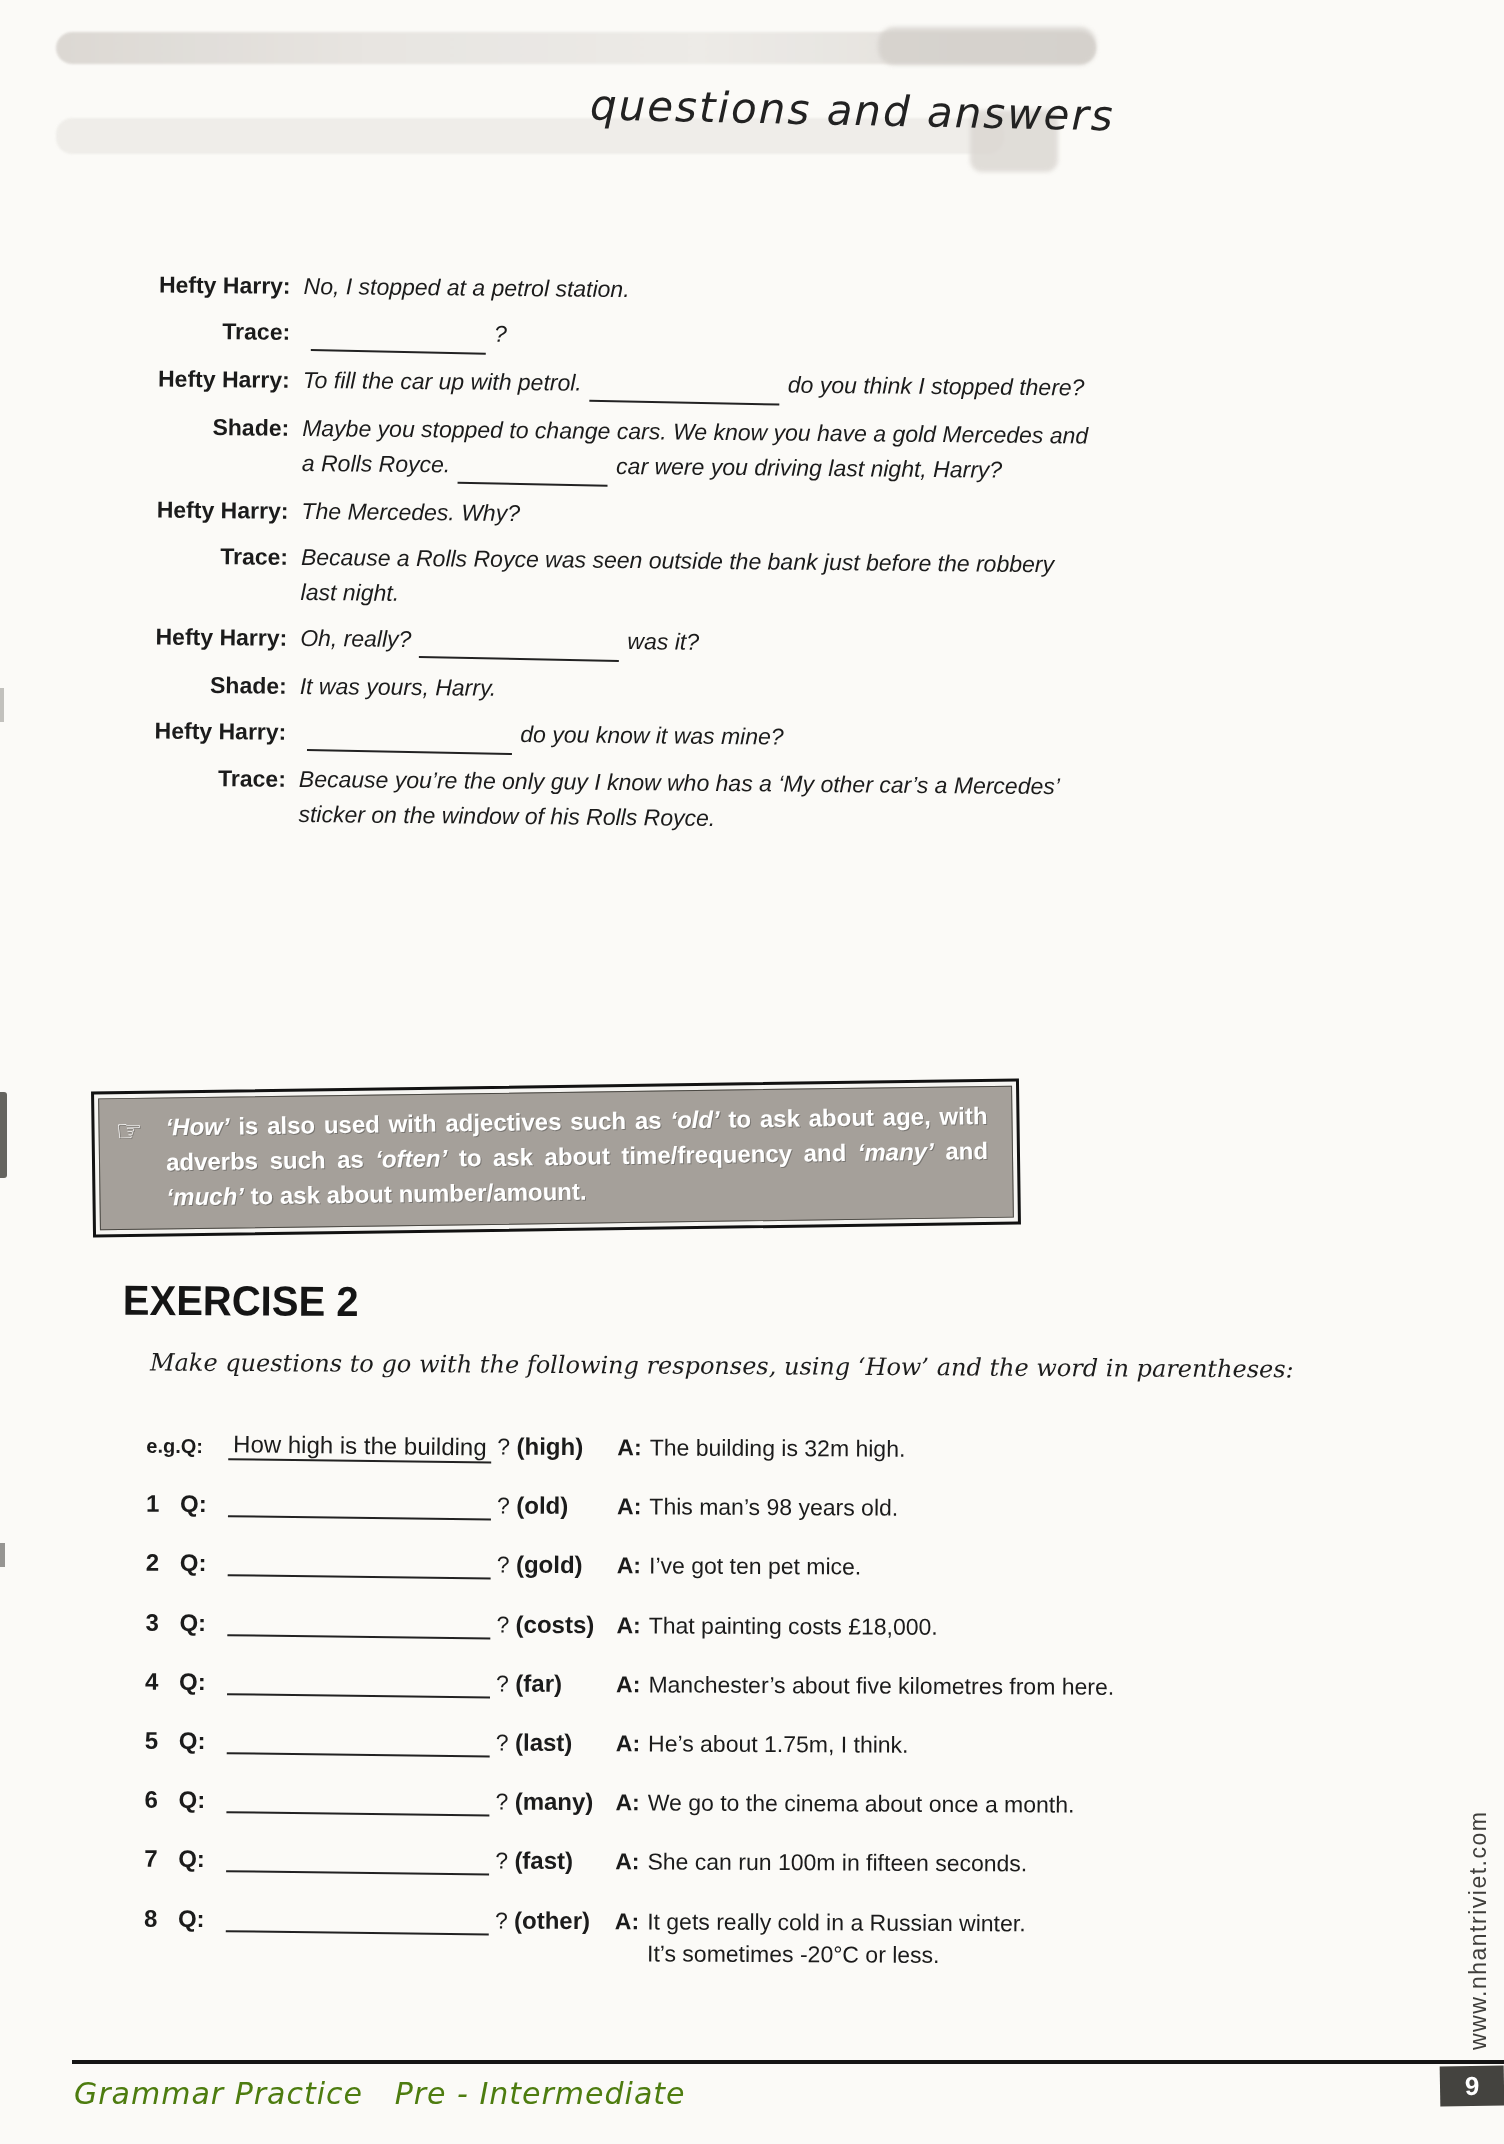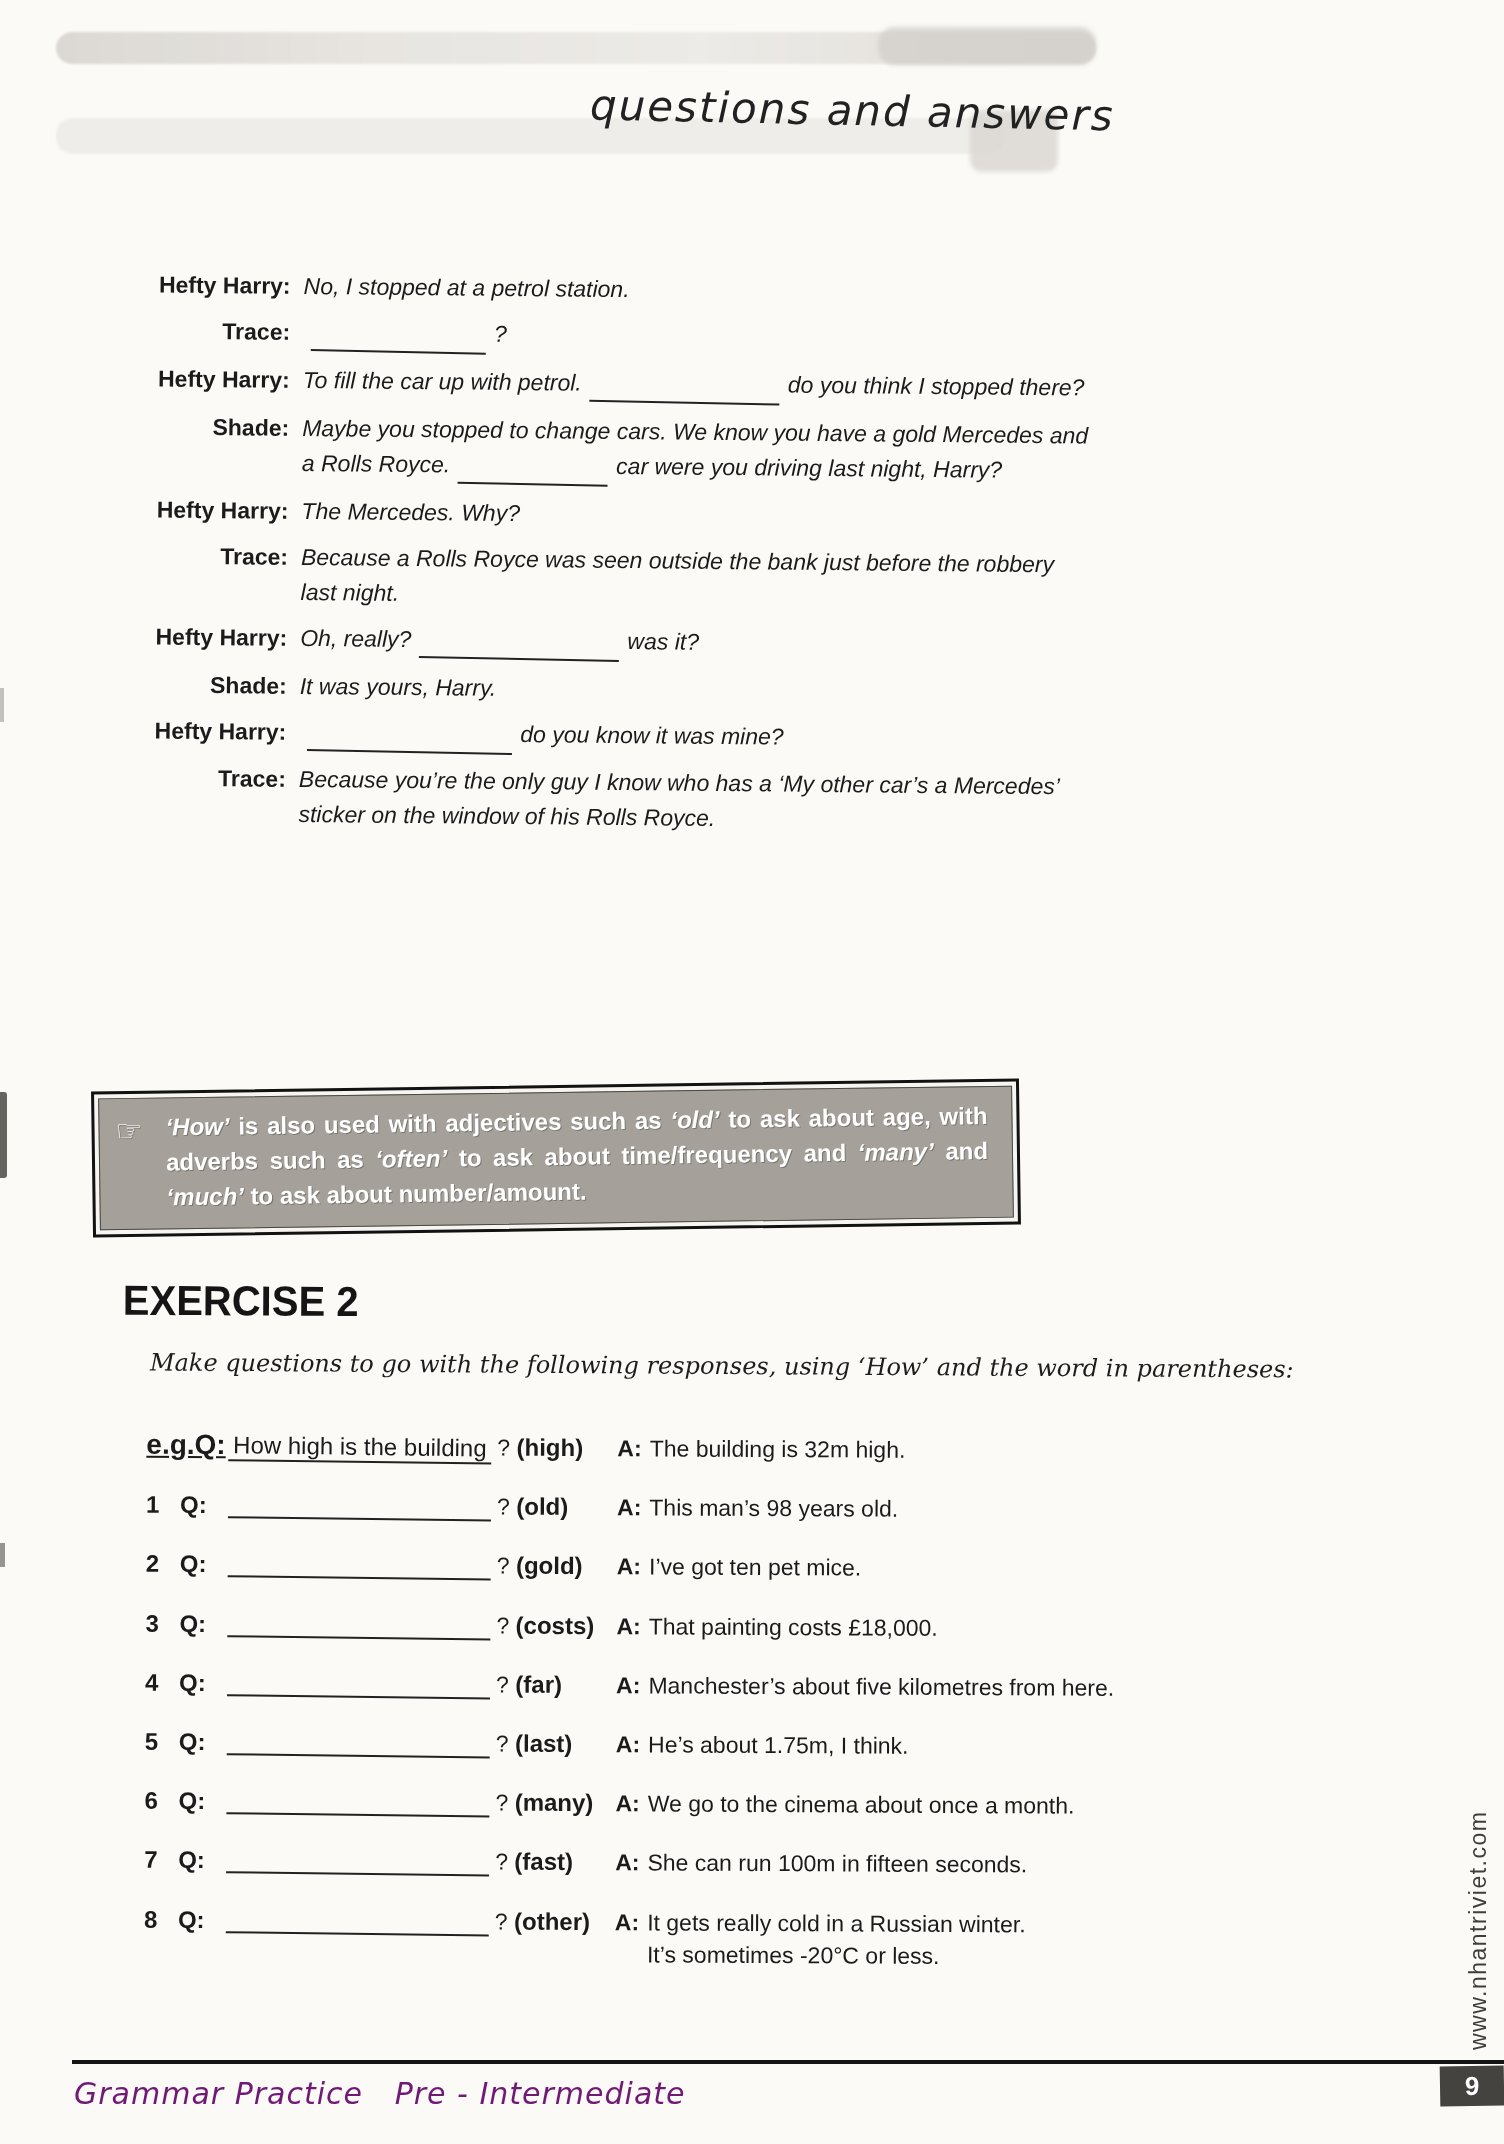--- a/index.html
+++ b/index.html
@@ -23,21 +23,21 @@
   
   .hand-title{
     position:absolute; top:86px; left:590px;
     font-family:"DejaVu Sans", sans-serif; font-style:italic;
     font-size:42px; letter-spacing:2px; color:#222;
     transform:rotate(1.2deg); white-space:nowrap;
   }
   .footer-title{
     position:absolute; top:2076px; left:74px;
     font-family:"DejaVu Sans", sans-serif; font-style:italic;
-    font-size:30px; letter-spacing:1px; color:#701a75; white-space:pre;
+    font-size:30px; letter-spacing:1px; color:#4d7c0f; white-space:pre;
   }
   
   .dialogue{position:absolute; top:272px; left:148px; width:940px;
     font-size:23px; transform:rotate(0.55deg);}
   .dlg-row{display:flex; margin-bottom:11px;}
   .spk{flex:0 0 140px; font-weight:bold; text-align:right; padding-right:13px; line-height:1.52;}
   .txt{flex:1; font-style:italic; line-height:1.52;}
   .blank{display:inline-block; border-bottom:2px solid #222; margin:0 8px;
     transform:rotate(0.6deg);}
   .blank::after{content:"\00a0";}
@@ -66,21 +66,21 @@
   .ex-instruction{
     position:absolute; top:1352px; left:150px;
     font-family:"DejaVu Serif", serif; font-style:italic;
     font-size:24px; color:#1d1d1d; white-space:nowrap; transform:rotate(0.35deg);
   }
   .ex-table{position:absolute; top:1432px; left:145px; width:1240px;
     transform:rotate(0.3deg);}
   .ex-row{display:flex; align-items:baseline; margin-bottom:27px;}
   .cell-num{flex:0 0 34px; font-weight:bold; font-size:24px;}
   .cell-q{flex:0 0 48px; font-weight:bold; font-size:24px;}
-  .cell-eglabel{flex:0 0 82px; font-weight:bold; font-size:28px;text-decoration:underline;}
+  .cell-eglabel{flex:0 0 82px; font-weight:bold; font-size:20px;}
   .cell-blank{flex:0 0 263px; border-bottom:2px solid #222; transform:rotate(0.45deg);}
   .cell-blank::after{content:"\00a0";}
   .cell-filled{flex:0 0 263px; border-bottom:2px solid #222; transform:rotate(0.45deg);
     text-align:center; font-size:24px; white-space:nowrap;}
   .cell-hint{flex:0 0 120px; padding-left:6px; font-size:23px; white-space:nowrap;}
   .cell-hint b{font-size:24px;}
   .cell-a{flex:1; display:flex; font-size:23px; line-height:1.4;}
   .albl{font-weight:bold; padding-right:8px;}
   .atxt{flex:1;}
   

